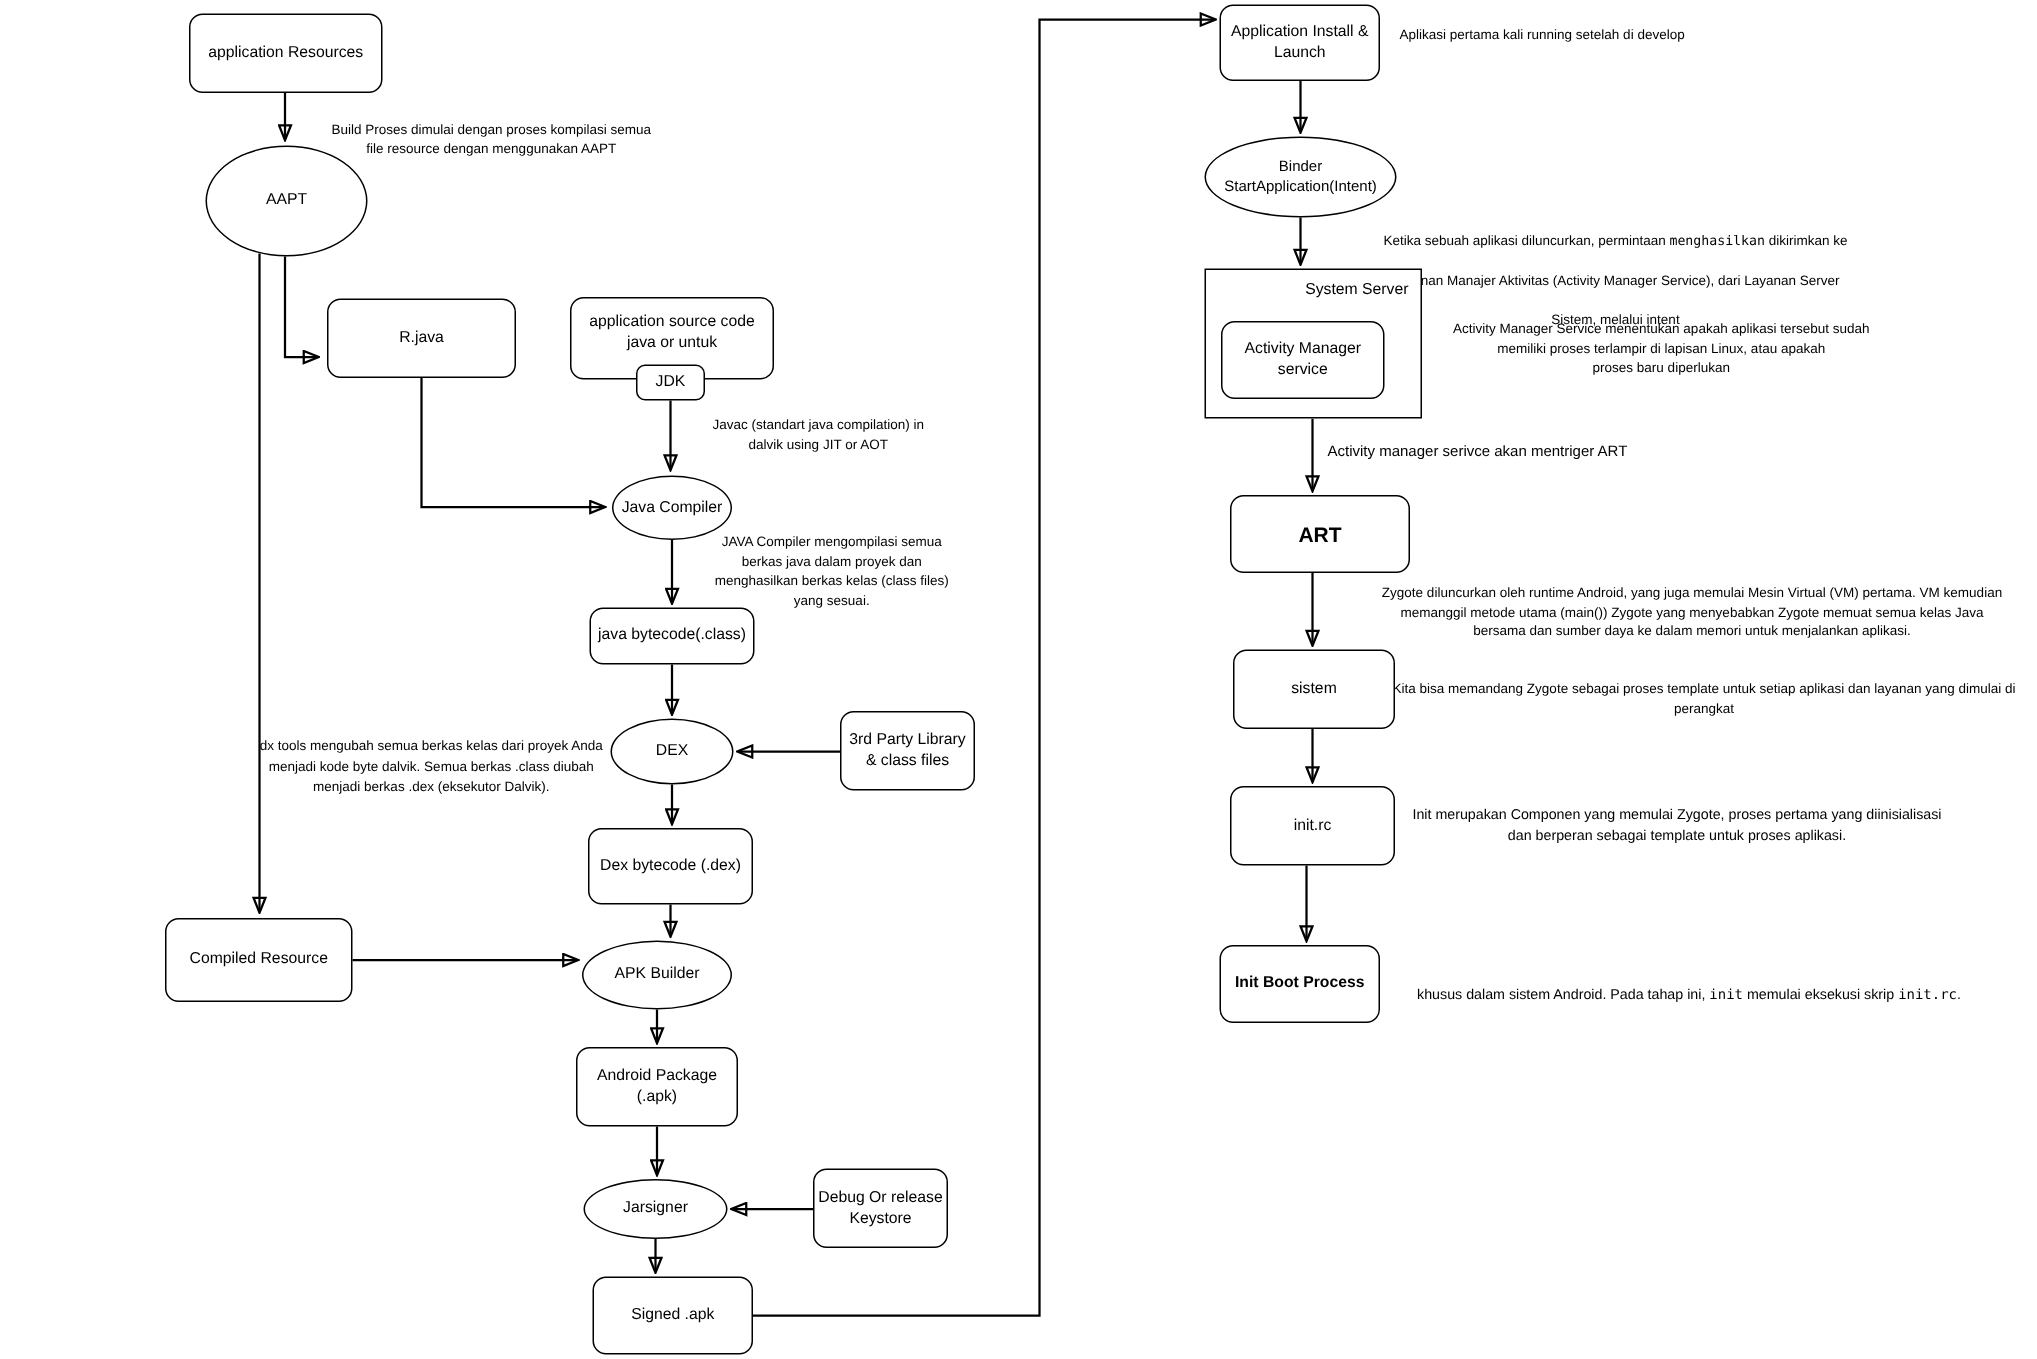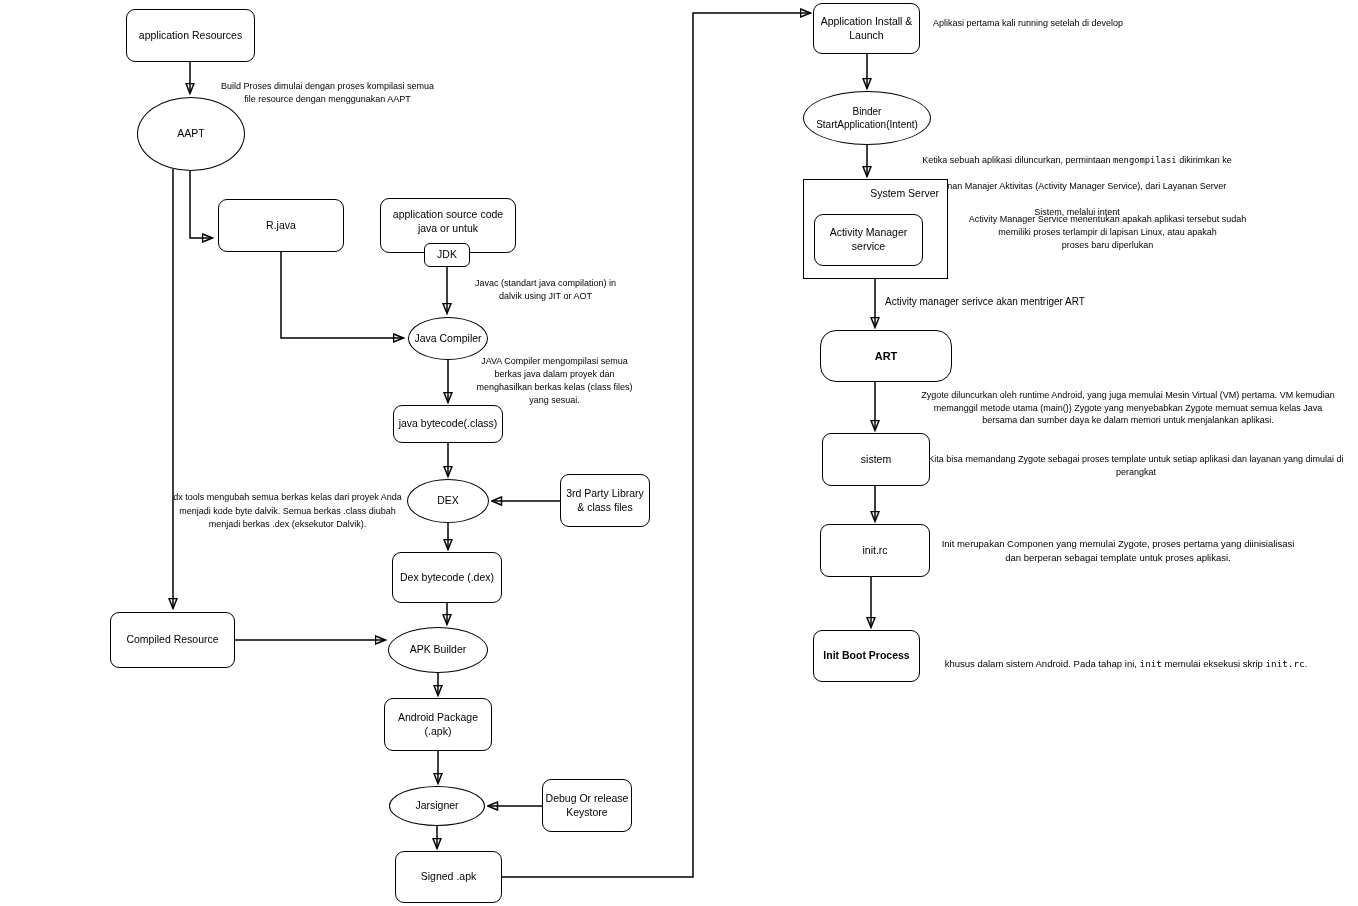--- a/index.html
+++ b/index.html
@@ -146,21 +146,21 @@
   </div>
 
   <div class="node container" style="left:803px;top:179px;width:145px;height:100px;">
     <span class="ss-lbl">System Server</span>
     <div class="node" style="left:10px;top:34px;width:109px;height:52px;">
       <span class="lbl">Activity Manager
 service</span>
     </div>
   </div>
 
-  <div class="node bold" style="left:820px;top:330px;width:132px;height:52px;font-size:11px;border-radius:16px;">
+  <div class="node bold" style="left:820px;top:330px;width:120px;height:52px;font-size:14px;">
     <span class="lbl">ART</span>
   </div>
 
   <div class="node" style="left:822px;top:433px;width:108px;height:53px;">
     <span class="lbl">sistem</span>
   </div>
 
   <div class="node" style="left:820px;top:524px;width:110px;height:53px;">
     <span class="lbl">init.rc</span>
   </div>
@@ -181,21 +181,21 @@
 menghasilkan berkas kelas (class files)
 yang sesuai.</div>
 
   <div class="note" style="left:165px;top:491px;width:245px;line-height:13.7px;">dx tools mengubah semua berkas kelas dari proyek Anda
 menjadi kode byte dalvik. Semua berkas .class diubah
 menjadi berkas .dex (eksekutor Dalvik).</div>
 
   <div class="note left" style="left:933px;top:17px;width:230px;">Aplikasi pertama kali running setelah di develop</div>
 
   <div class="note" style="left:907px;top:141px;width:340px;">
-    <div class="nowrap"><span>Ketika sebuah aplikasi diluncurkan, permintaan </span><code>mengompilasi</code><span> dikirimkan ke</span></div>
+    <div class="nowrap"><span>Ketika sebuah aplikasi diluncurkan, permintaan </span><code>menghasilkan</code><span> dikirimkan ke</span></div>
     <div class="nowrap">Layanan Manajer Aktivitas (Activity Manager Service), dari Layanan Server</div>
     <div class="nowrap">Sistem, melalui intent</div>
   </div>
 
   <div class="note" style="left:955px;top:213px;width:305px;">Activity Manager Service menentukan apakah aplikasi tersebut sudah
 memiliki proses terlampir di lapisan Linux, atau apakah
 proses baru diperlukan</div>
 
   <div class="note left note-lg" style="left:885px;top:295px;width:250px;">Activity manager serivce akan mentriger ART</div>
 

